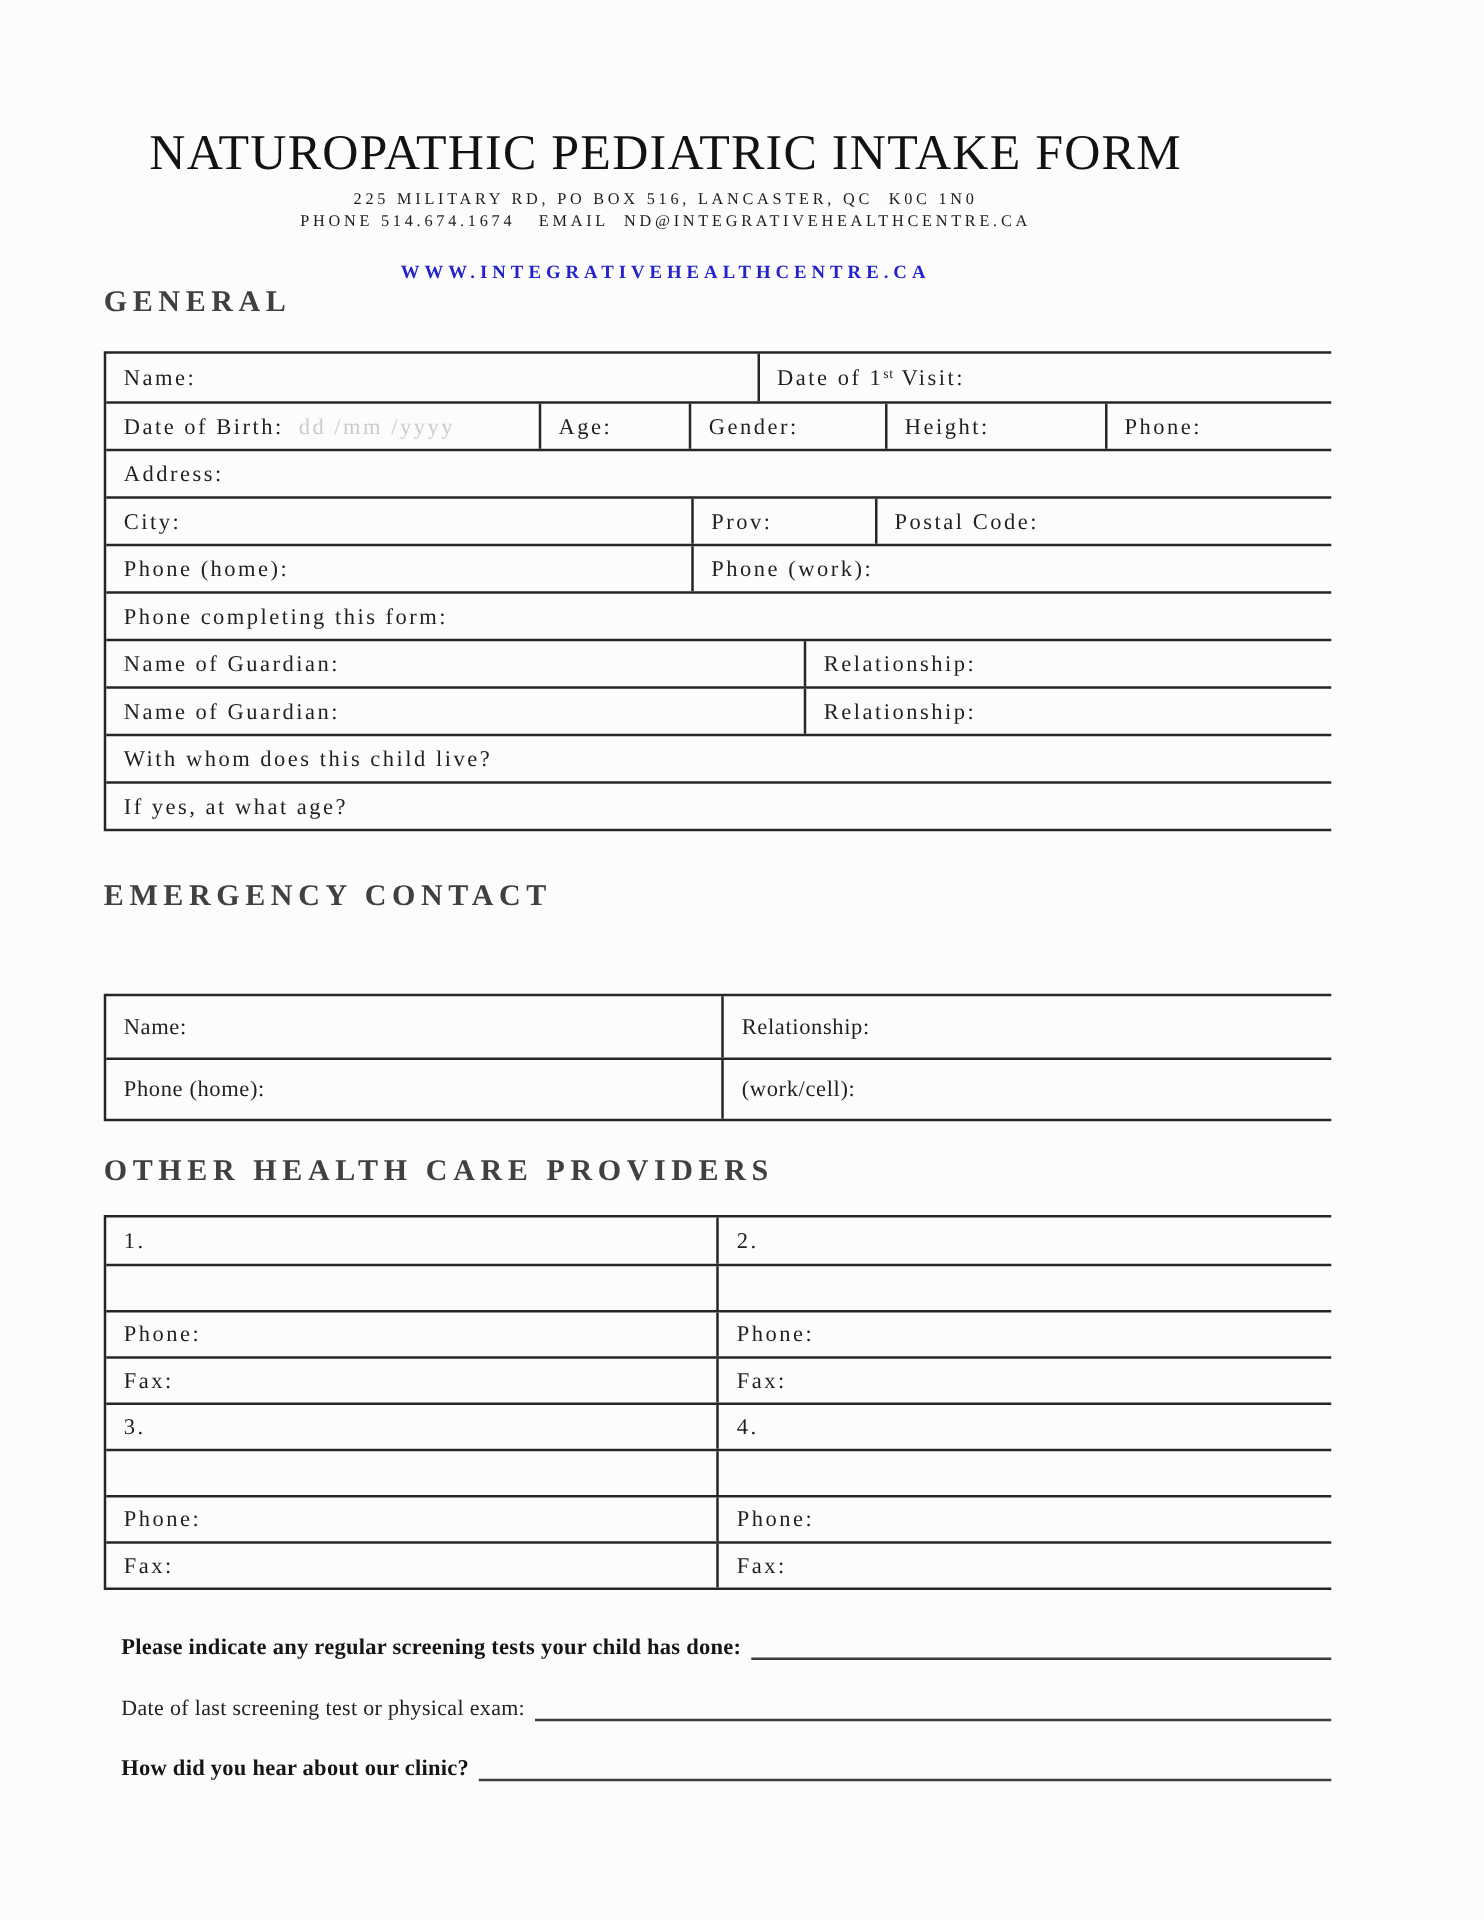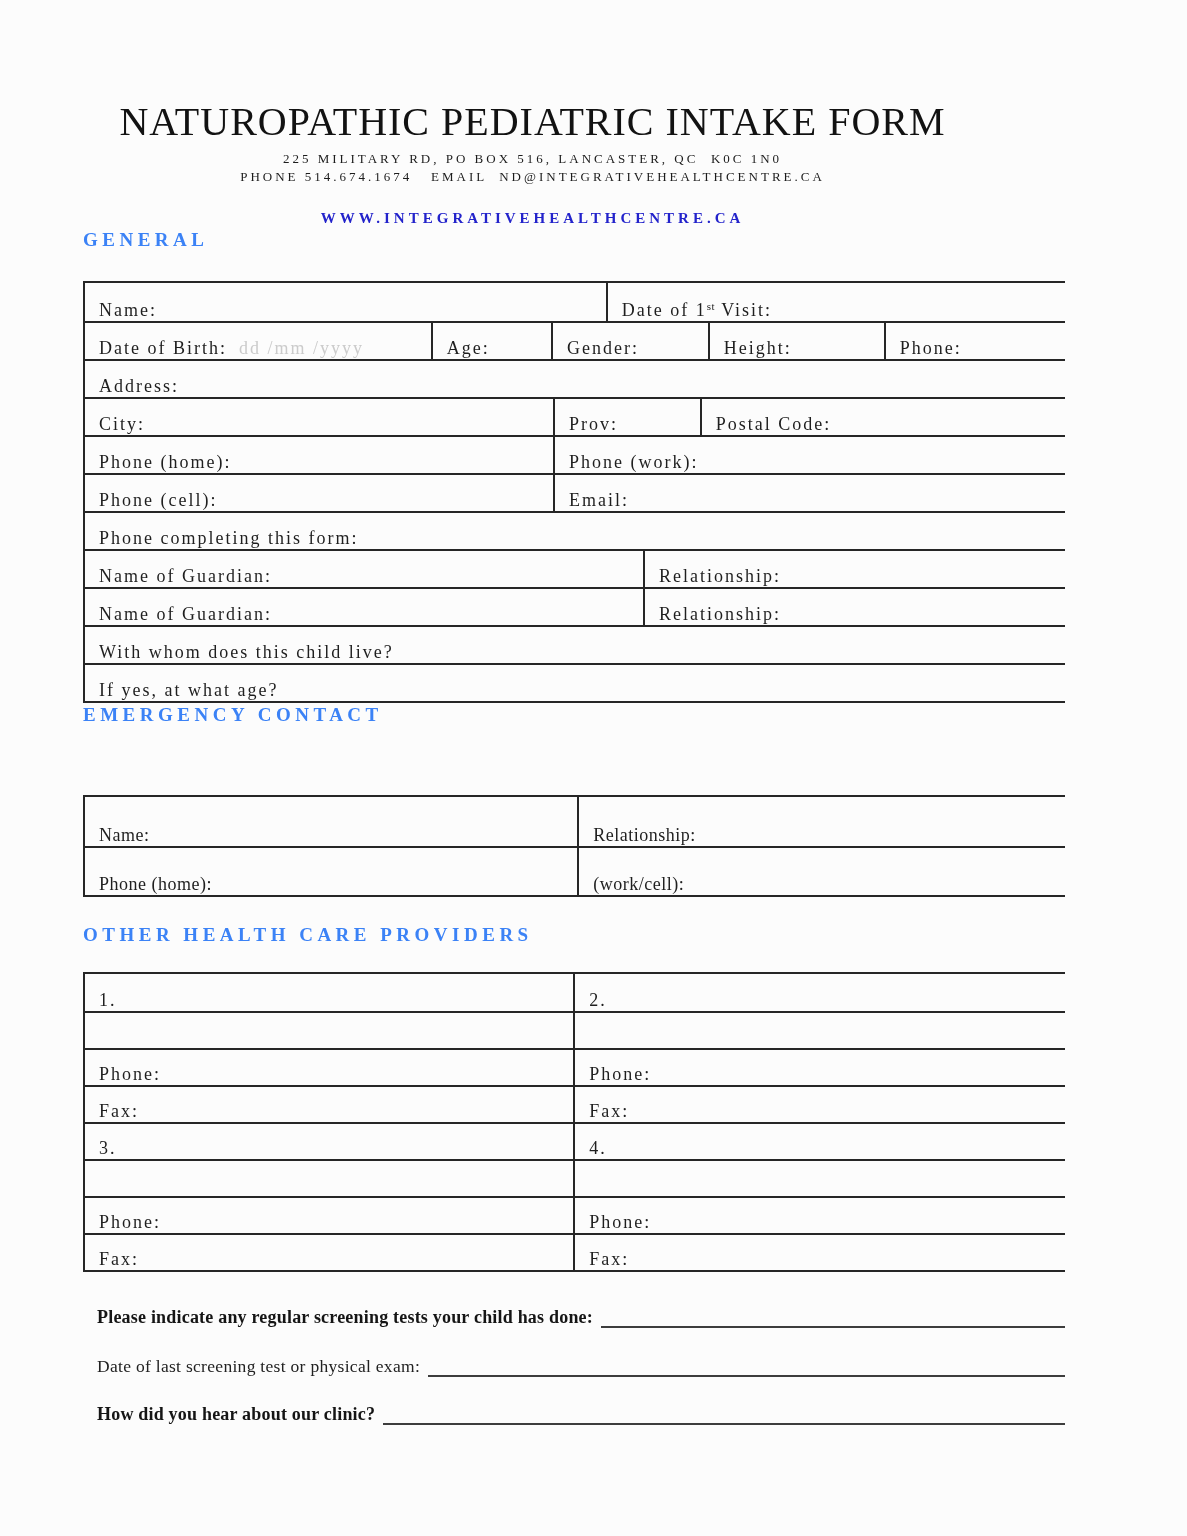--- a/index.html
+++ b/index.html
@@ -15,36 +15,36 @@
   
   .hdr { position:absolute; left:0; right:0; text-align:center; white-space:pre; }
   .hdr-title { top:98px; font-size:40px; letter-spacing:1px; font-weight:400; color:#121212; }
   .hdr-addr  { top:151px; font-size:13px; letter-spacing:3px; color:#1c1c1c; }
   .hdr-phone { top:169px; font-size:13px; letter-spacing:3px; color:#1c1c1c; }
   .hdr-url   { top:190px; font-size:15px; letter-spacing:4px; font-weight:700; color:#2323cb;margin-top:20px; }
 
   
   .sec-head {
     position:absolute; left:83px;
-    font-size:19px; font-weight:700; letter-spacing:4.5px; color:#3b82f6;
+    font-size:24px; font-weight:700; letter-spacing:4.5px; color:#404040;
   }
   .sec-general   { top:229px; }
   .sec-emergency { top:704px;font-family:Liberation Serif, serif; }
   .sec-providers { top:924px; }
 
   
   .tbl {
     position:absolute; left:83px; width:1015px;
     border:2px solid #262626;
   }
   .tr { display:flex; border-top:2px solid #262626; }
   .tr:first-child { border-top:none; }
   .td {
     border-left:2px solid #262626;
-    display:flex; align-items:flex-end;
+    display:flex; align-items:center;
     padding:0 8px 0 14px;
     overflow:hidden;
   }
   .td:first-child { border-left:none; }
 
   .t-general   { top:281px; }
   .t-general .tr { height:38px; }
   .t-emergency { top:795px; }
   .t-emergency .tr { height:49px; }
   .t-providers { top:972px; }
@@ -125,28 +125,20 @@
     </div>
     <div class="tr">
       <div class="td" style="width:46.3%">
         <span class="spaced">Phone (home):</span>
       </div>
       <div class="td" style="flex:1">
         <span class="spaced">Phone (work):</span>
       </div>
     </div>
     <div class="tr">
-      <div class="td" style="width:46.3%">
-        <span class="spaced">Phone (cell):</span>
-      </div>
-      <div class="td" style="flex:1">
-        <span class="spaced">Email:</span>
-      </div>
-    </div>
-    <div class="tr">
       <div class="td" style="width:100%">
         <span class="spaced">Phone completing this form:</span>
       </div>
     </div>
     <div class="tr">
       <div class="td" style="width:55.2%">
         <span class="spaced">Name of Guardian:</span>
       </div>
       <div class="td" style="flex:1">
         <span class="spaced">Relationship:</span>

